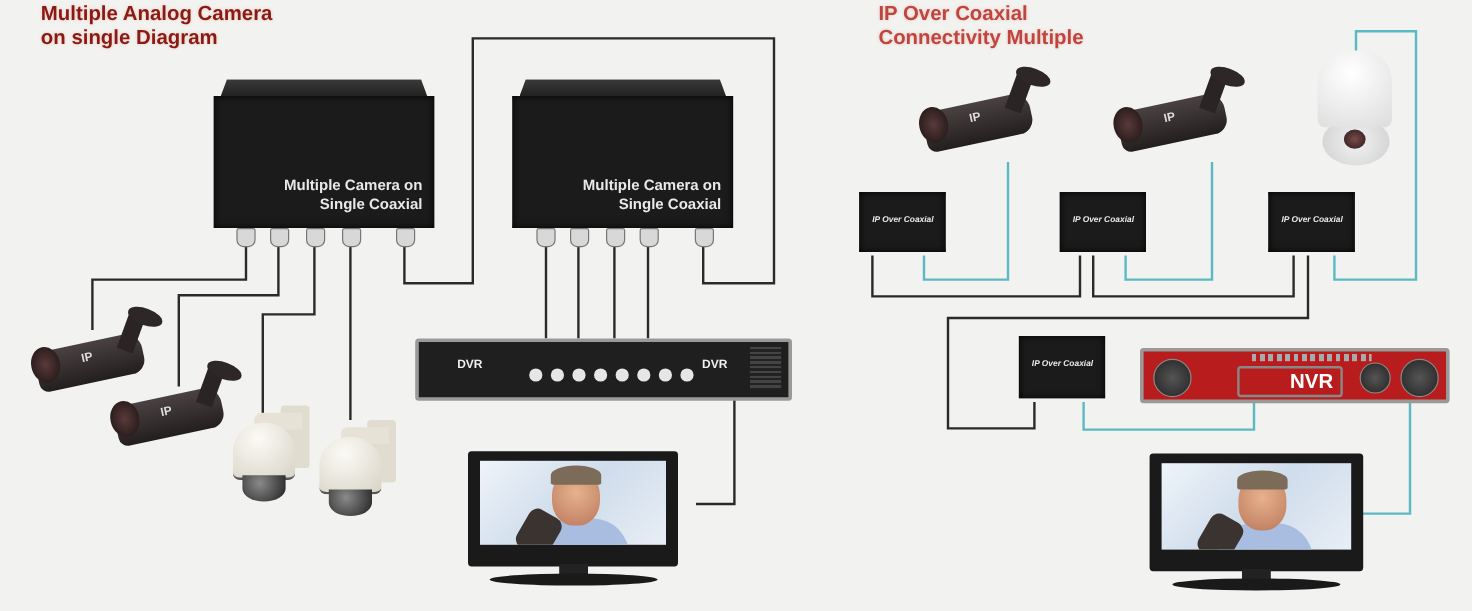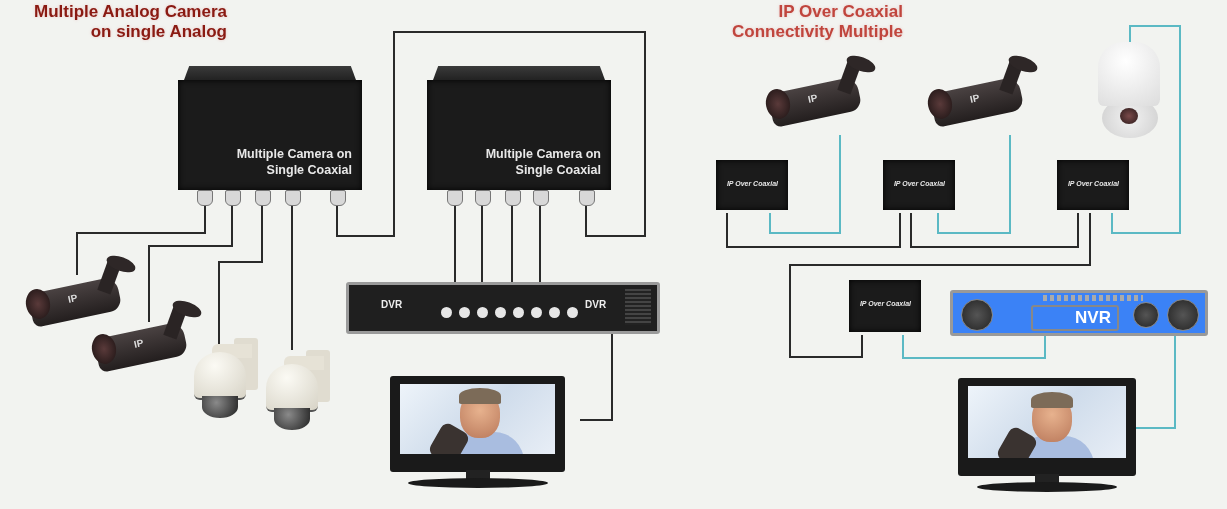--- a/index.html
+++ b/index.html
@@ -1,31 +1,31 @@
 <!DOCTYPE html>
 <html><head>
 <meta charset="utf-8">
 <style>
   html,body{margin:0;padding:0;}
   body{width:1227px;height:509px;background:#f2f3f0;position:relative;overflow:hidden;font-family:"Liberation Sans",sans-serif;}
-  .title{position:absolute;font-weight:bold;font-size:17px;line-height:20px;text-shadow:0 0 3px rgba(220,120,120,0.35);text-align:right;}
+  .title{position:absolute;font-weight:bold;font-size:17px;line-height:20px;text-shadow:0 0 3px rgba(220,120,120,0.35);}
   .title.left{left:34px;top:2px;color:#8a1a12;}
   .title.right{left:732px;top:2px;color:#c0453d;}
   svg.wires{position:absolute;left:0;top:0;}
   .box{position:absolute;background:#1b1b1b;box-shadow:inset 0 0 6px #000;}
   .box .lid{position:absolute;left:6px;right:6px;top:-14px;height:14px;background:linear-gradient(#3a3a3a,#222);clip-path:polygon(3% 0,97% 0,100% 100%,0 100%);}
   .box .lbl{position:absolute;right:10px;color:#e8e8e8;font-weight:bold;text-align:right;}
   .mux .lbl{bottom:12px;font-size:12.5px;line-height:16px;}
   .ipc .lbl{top:20px;font-size:7px;font-style:italic;}
   .port{position:absolute;width:14px;height:14px;background:#d8d8d8;border:1px solid #777;border-radius:2px 2px 6px 6px;}
   .dvr{position:absolute;left:346px;top:282px;width:308px;height:46px;background:#1f1f1f;border:3px solid #9a9a9a;border-radius:3px;}
   .dvr .t{position:absolute;color:#eee;font-weight:bold;font-size:10px;top:14px;}
   .dvr .btn{position:absolute;top:22px;width:11px;height:11px;border-radius:50%;background:#e6e6e6;}
   .dvr .grille{position:absolute;right:6px;top:4px;width:26px;height:36px;background:repeating-linear-gradient(#444 0 2px,#222 2px 4px);}
-  .nvr{position:absolute;left:950px;top:290px;width:252px;height:40px;background:#3b82f6;border:3px solid #999;border-radius:3px;}
+  .nvr{position:absolute;left:950px;top:290px;width:252px;height:40px;background:#b91c1c;border:3px solid #999;border-radius:3px;}
   .nvr .knob{position:absolute;top:6px;width:30px;height:30px;border-radius:50%;background:radial-gradient(#555,#222);border:1px solid #888;}
   .nvr .disp{position:absolute;left:78px;top:12px;width:84px;height:22px;border:2px solid #888;border-radius:3px;}
   .nvr .disp span{position:absolute;right:6px;top:1px;color:#fff;font-weight:bold;font-size:17px;}
   .nvr .keys{position:absolute;left:90px;top:2px;width:100px;height:6px;background:repeating-linear-gradient(90deg,#aaa 0 4px,transparent 4px 7px);}
   .cam{position:absolute;}
   .bullet .body{position:absolute;width:90px;height:34px;background:linear-gradient(#4a4242,#231e1e);border-radius:8px 14px 12px 8px;transform:rotate(-12deg);}
   .bullet .lens{position:absolute;left:-4px;top:4px;width:24px;height:30px;border-radius:50%;background:radial-gradient(#5a3a3a,#1a1212);transform:rotate(-12deg);}
   .bullet .mount{position:absolute;left:72px;top:-22px;width:14px;height:30px;background:#2a2424;transform:rotate(20deg);}
   .bullet .mplate{position:absolute;left:76px;top:-28px;width:30px;height:14px;border-radius:50%;background:#2e2727;transform:rotate(20deg);}
   .bullet .ip{position:absolute;left:38px;top:8px;color:#ddd;font-weight:bold;font-size:10px;transform:rotate(-12deg);}
@@ -43,21 +43,21 @@
   .tv .shirt{position:absolute;width:80px;height:40px;border-radius:30px 30px 0 0;background:#a9bde0;}
   .tv .jacket{position:absolute;width:30px;height:36px;background:#3a3330;transform:rotate(30deg);border-radius:8px;}
   .tv .stand{position:absolute;bottom:-16px;width:140px;height:10px;border-radius:50%;background:#1a1a1a;}
   .tv .neck{position:absolute;bottom:-8px;width:24px;height:10px;background:#222;}
 </style>
 </head>
 <body>
 
 <div class="title left">
   <div>Multiple Analog Camera</div>
-  <div>on single Analog</div>
+  <div>on single Diagram</div>
 </div>
 <div class="title right">
   <div>IP Over Coaxial</div>
   <div>Connectivity Multiple</div>
 </div>
 
 <svg class="wires" width="1227" height="509">
   <g fill="none" stroke="#2a2a2a" stroke-width="2">
 
     <polyline points="205,200 205,233 77,233 77,275"></polyline>

